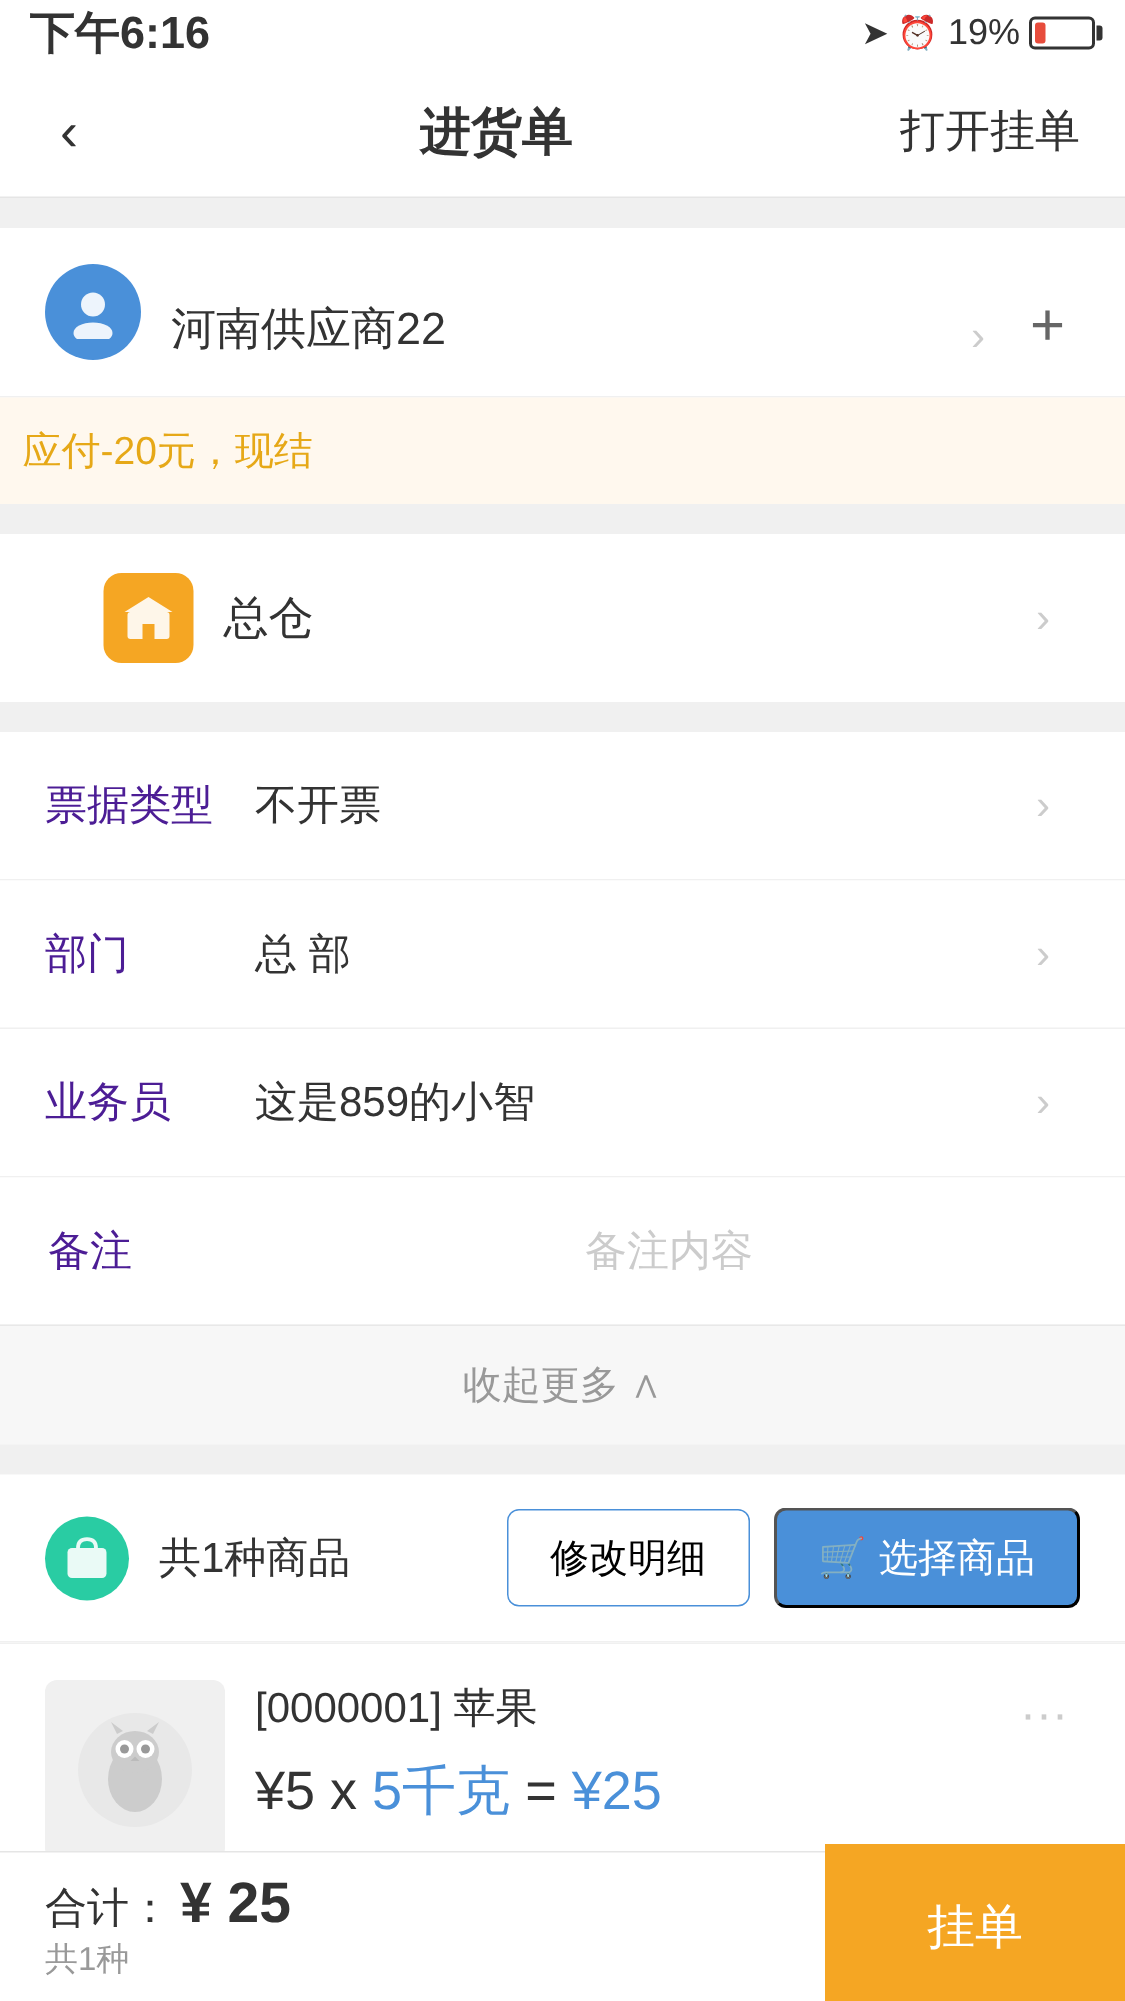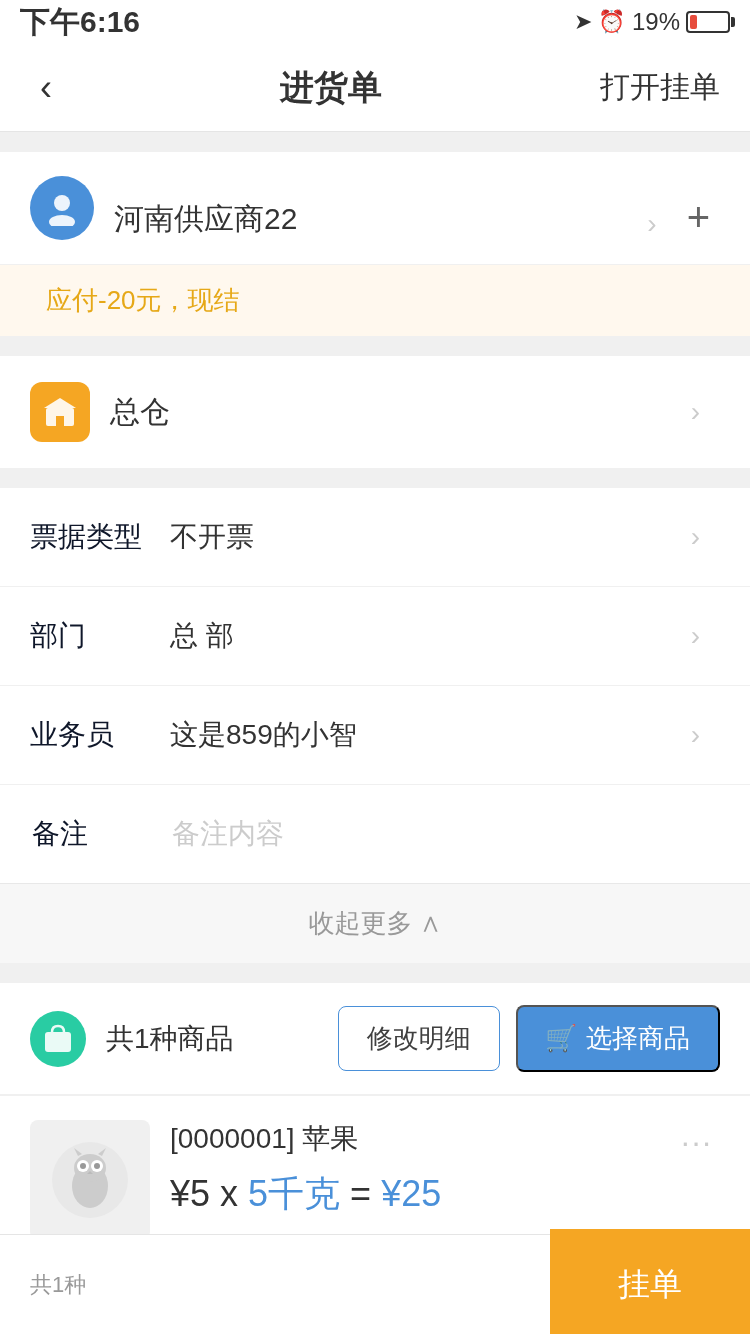--- a/index.html
+++ b/index.html
@@ -101,31 +101,32 @@
       margin-right: 20px;
     }
     .add-btn {
       font-size: 40px;
       color: #666;
       cursor: pointer;
       padding: 0 10px;
     }
     .supplier-note {
       background: #fff8ee;
-      padding: 18px 46px;
+      padding: 18px 15px;
       font-size: 26px;
       color: #e6a817;
     }
 
     
     .warehouse-row {
       display: flex;
       align-items: center;
       padding: 26px 30px;
       background: #fff;
+      margin-left: 39px;
     }
     .warehouse-icon {
       width: 60px; height: 60px;
       background: #f5a623;
       border-radius: 12px;
       display: flex; align-items: center; justify-content: center;
       color: #fff;
       font-size: 30px;
       margin-right: 20px;
     }
@@ -139,33 +140,34 @@
     .field-row {
       display: flex;
       align-items: center;
       padding: 30px;
       background: #fff;
       border-bottom: 1px solid #f0f0f0;
       min-height: 90px;
     }
     .field-label {
       font-size: 28px;
-      color: #0f172a;
+      color: #4c1d95;
       width: 140px;
       flex-shrink: 0;
     }
     .field-value {
       flex: 1;
       font-size: 28px;
       color: #333;
     }
     .field-placeholder {
       flex: 1;
       font-size: 28px;
       color: #ccc;
+      text-align: center;
     }
 
     
     .collapse-row {
       background: #f7f7f7;
       display: flex;
       align-items: flex-start;
       justify-content: center;
       padding: 22px 30px;
       border-top: 1px solid #e8e8e8;
@@ -193,21 +195,21 @@
       font-size: 26px;
       margin-right: 20px;
     }
     .product-count-text {
       flex: 1;
       font-size: 28px;
       color: #333;
     }
     .btn-outline {
       border: 1px solid #4a90d9;
-      color: #404040;
+      color: #000000;
       background: #fff;
       padding: 14px 28px;
       border-radius: 8px;
       font-size: 26px;
       margin-right: 16px;
       cursor: pointer;
     }
     .btn-primary {
       background: #4a90d9;
       color: #fff;
@@ -441,16 +443,20 @@
       <span class="price-highlight">5千克</span>
       <span> = </span>
       <span class="price-highlight">¥25</span>
     </div>
   </div>
   <div class="product-more">···</div>
 </div>
 
 <div class="bottom-bar">
   <div class="total-section">
+    <div class="total-label">
+      <span>合计：</span>
+      <span class="total-amount">¥ 25</span>
+    </div>
     <div class="total-count">共1种</div>
   </div>
   <div class="btn-pending">挂单</div>
 </div>
 
 </body></html>

